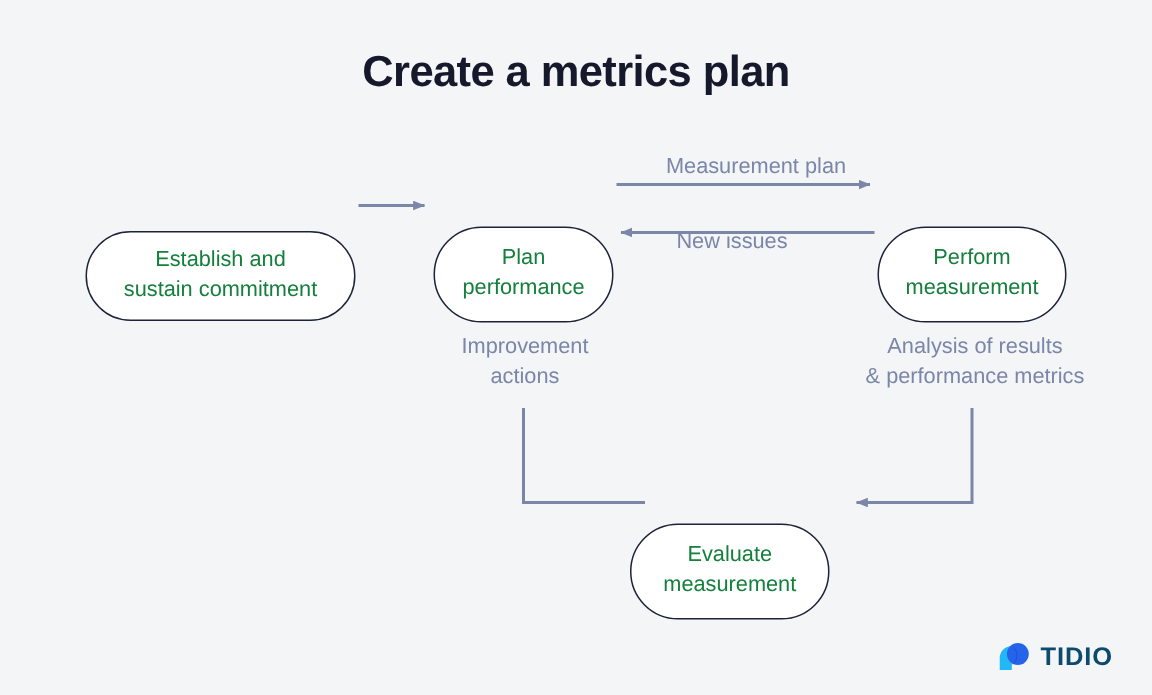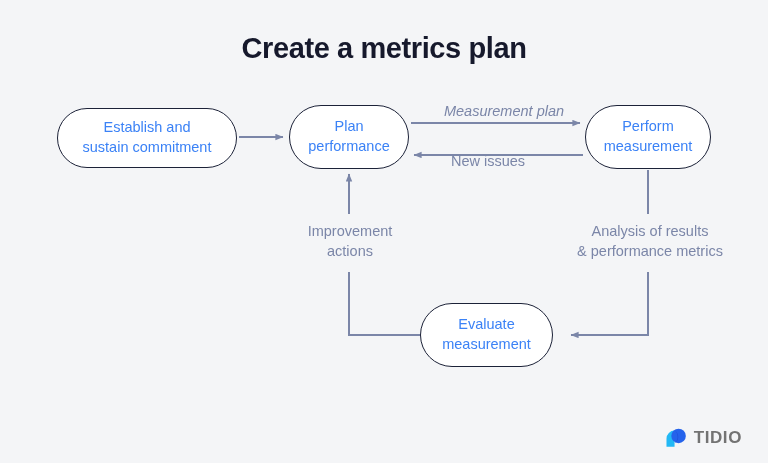--- a/index.html
+++ b/index.html
@@ -40,25 +40,26 @@
   }
   .node {
     position: absolute;
     background: #ffffff;
     border: 1.4px solid #1c2238;
     border-radius: 999px;
     display: flex;
     align-items: center;
     justify-content: center;
     text-align: center;
-    color: #3b82f6;
+    color: #15803d;
     font-size: 14.5px;
     line-height: 1.35;
     box-sizing: border-box;
     font-family: "Liberation Sans", sans-serif;
+    margin-top: 46px;
   }
   .node span { display: block; white-space: pre-line; }
 
   .edge-label {
     position: absolute;
     color: #7b86a8;
     font-size: 14.5px;
     line-height: 1.38;
     text-align: center;
     white-space: pre-line;
@@ -74,21 +75,21 @@
     gap: 7px;
   }
   .brand-mark {
     width: 23px;
     height: 23px;
     display: block;
   }
   .brand-text {
     font-size: 17px;
     font-weight: bold;
-    color: #737373;
+    color: #0c4a6e;
     letter-spacing: 0.6px;
     font-family: "Liberation Sans", sans-serif;
     text-align: right;
   }
 </style>
 </head>
 <body style="background: rgb(244, 245, 247);">
 
 <div id="stage">
 
@@ -137,21 +138,21 @@
   <div class="node" style="left:585px; top:105px; width:126px; height:64px;justify-content:center;">
     <span>Perform
 measurement</span>
   </div>
 
   <div class="node" style="left:420px; top:303px; width:133px; height:64px;">
     <span>Evaluate
 measurement</span>
   </div>
 
-  <div class="edge-label" style="left:428px; top:101px; width:152px;font-style:italic;">Measurement plan</div>
+  <div class="edge-label" style="left:428px; top:101px; width:152px;">Measurement plan</div>
 
   <div class="edge-label" style="left:412px; top:151px; width:152px;">New issues</div>
 
   <div class="edge-label" style="left:279px; top:221px; width:142px;">Improvement
 actions</div>
 
   <div class="edge-label" style="left:555px; top:221px; width:190px;">Analysis of results
 &amp; performance metrics</div>
 
   <div class="brand">

